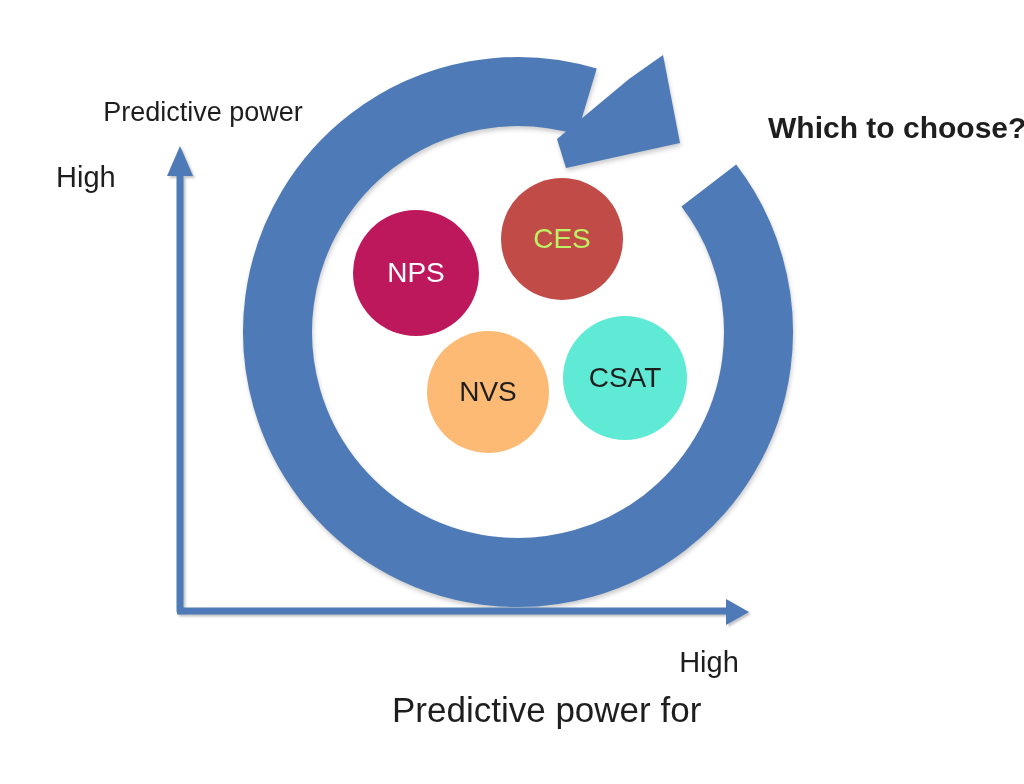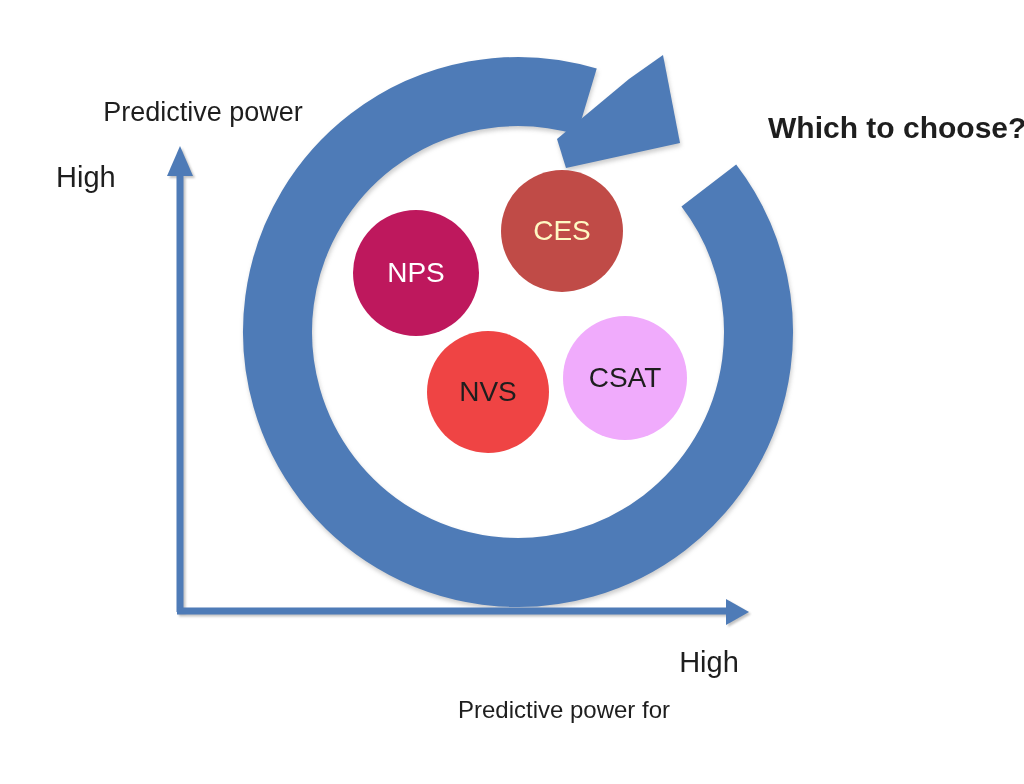--- a/index.html
+++ b/index.html
@@ -21,22 +21,22 @@
     left: 60px; top: 60px; width: 286px;
     text-align: center; font-size: 27px; line-height: 38px; margin-top: 33px;
   }
   .y-high { left: 56px; top: 160px; font-size: 29px; line-height: 34px; }
   .title  {
     left: 768px; top: 111px; width: 290px;
     font-size: 30px; line-height: 34px; font-weight: bold;
   }
   .x-high { left: 676px; top: 645px; width: 66px; text-align: center; font-size: 29px; line-height: 34px; }
   .x-axis-title {
-    left: 421px; top: 691px; width: 286px;
-    text-align: center; font-size: 24px; line-height: 38px;
+    left: 392px; top: 691px; width: 286px;
+    text-align: center; font-size: 35px; line-height: 38px;
   }
   #bubble-layer { position: absolute; left: 0; top: 0; width: 100%; height: 100%; }
   .bubble {
     position: absolute; border-radius: 50%;
     display: flex; align-items: center; justify-content: center;
     font-size: 28px; line-height: 1;
   }
 </style>
 </head>
 <body>
@@ -58,27 +58,27 @@
     <g class="axis-shadow">
       <line x1="177" y1="611" x2="729" y2="611" stroke="#4E7BB7" stroke-width="7" style="stroke: rgb(78, 123, 183);"></line>
       <polygon fill="#4E7BB7" points="749,612 726,599 726,625" style="fill: rgb(78, 123, 183);"></polygon>
     </g>
   </svg>
 
   <div id="bubble-layer">
       <div class="bubble" style="left: 353px; top: 210px; width: 126px; height: 126px; background: #be185d; color: rgb(255, 255, 255);">
         <span>NPS</span>
       </div>
-      <div class="bubble" style="left: 501px; top: 170px; width: 122px; height: 122px; background: rgb(192, 75, 71); color: #fef9c3;">
+      <div class="bubble" style="left: 501px; top: 178px; width: 122px; height: 122px; background: rgb(192, 75, 71); color: #bef264;">
         <span>CES</span>
       </div>
-      <div class="bubble" style="left: 427px; top: 331px; width: 122px; height: 122px; background: #ef4444; color: rgb(30, 30, 30);">
+      <div class="bubble" style="left: 427px; top: 331px; width: 122px; height: 122px; background: #fdba74; color: rgb(30, 30, 30);">
         <span>NVS</span>
       </div>
-      <div class="bubble" style="left: 563px; top: 316px; width: 124px; height: 124px; background: #f0abfc; color: rgb(30, 30, 30);">
+      <div class="bubble" style="left: 563px; top: 316px; width: 124px; height: 124px; background: #5eead4; color: rgb(30, 30, 30);">
         <span>CSAT</span>
       </div>
     </div>
 
   <div class="txt y-axis-title">
     <div>Predictive power</div>
   </div>
 
   <div class="txt y-high">High</div>
 

